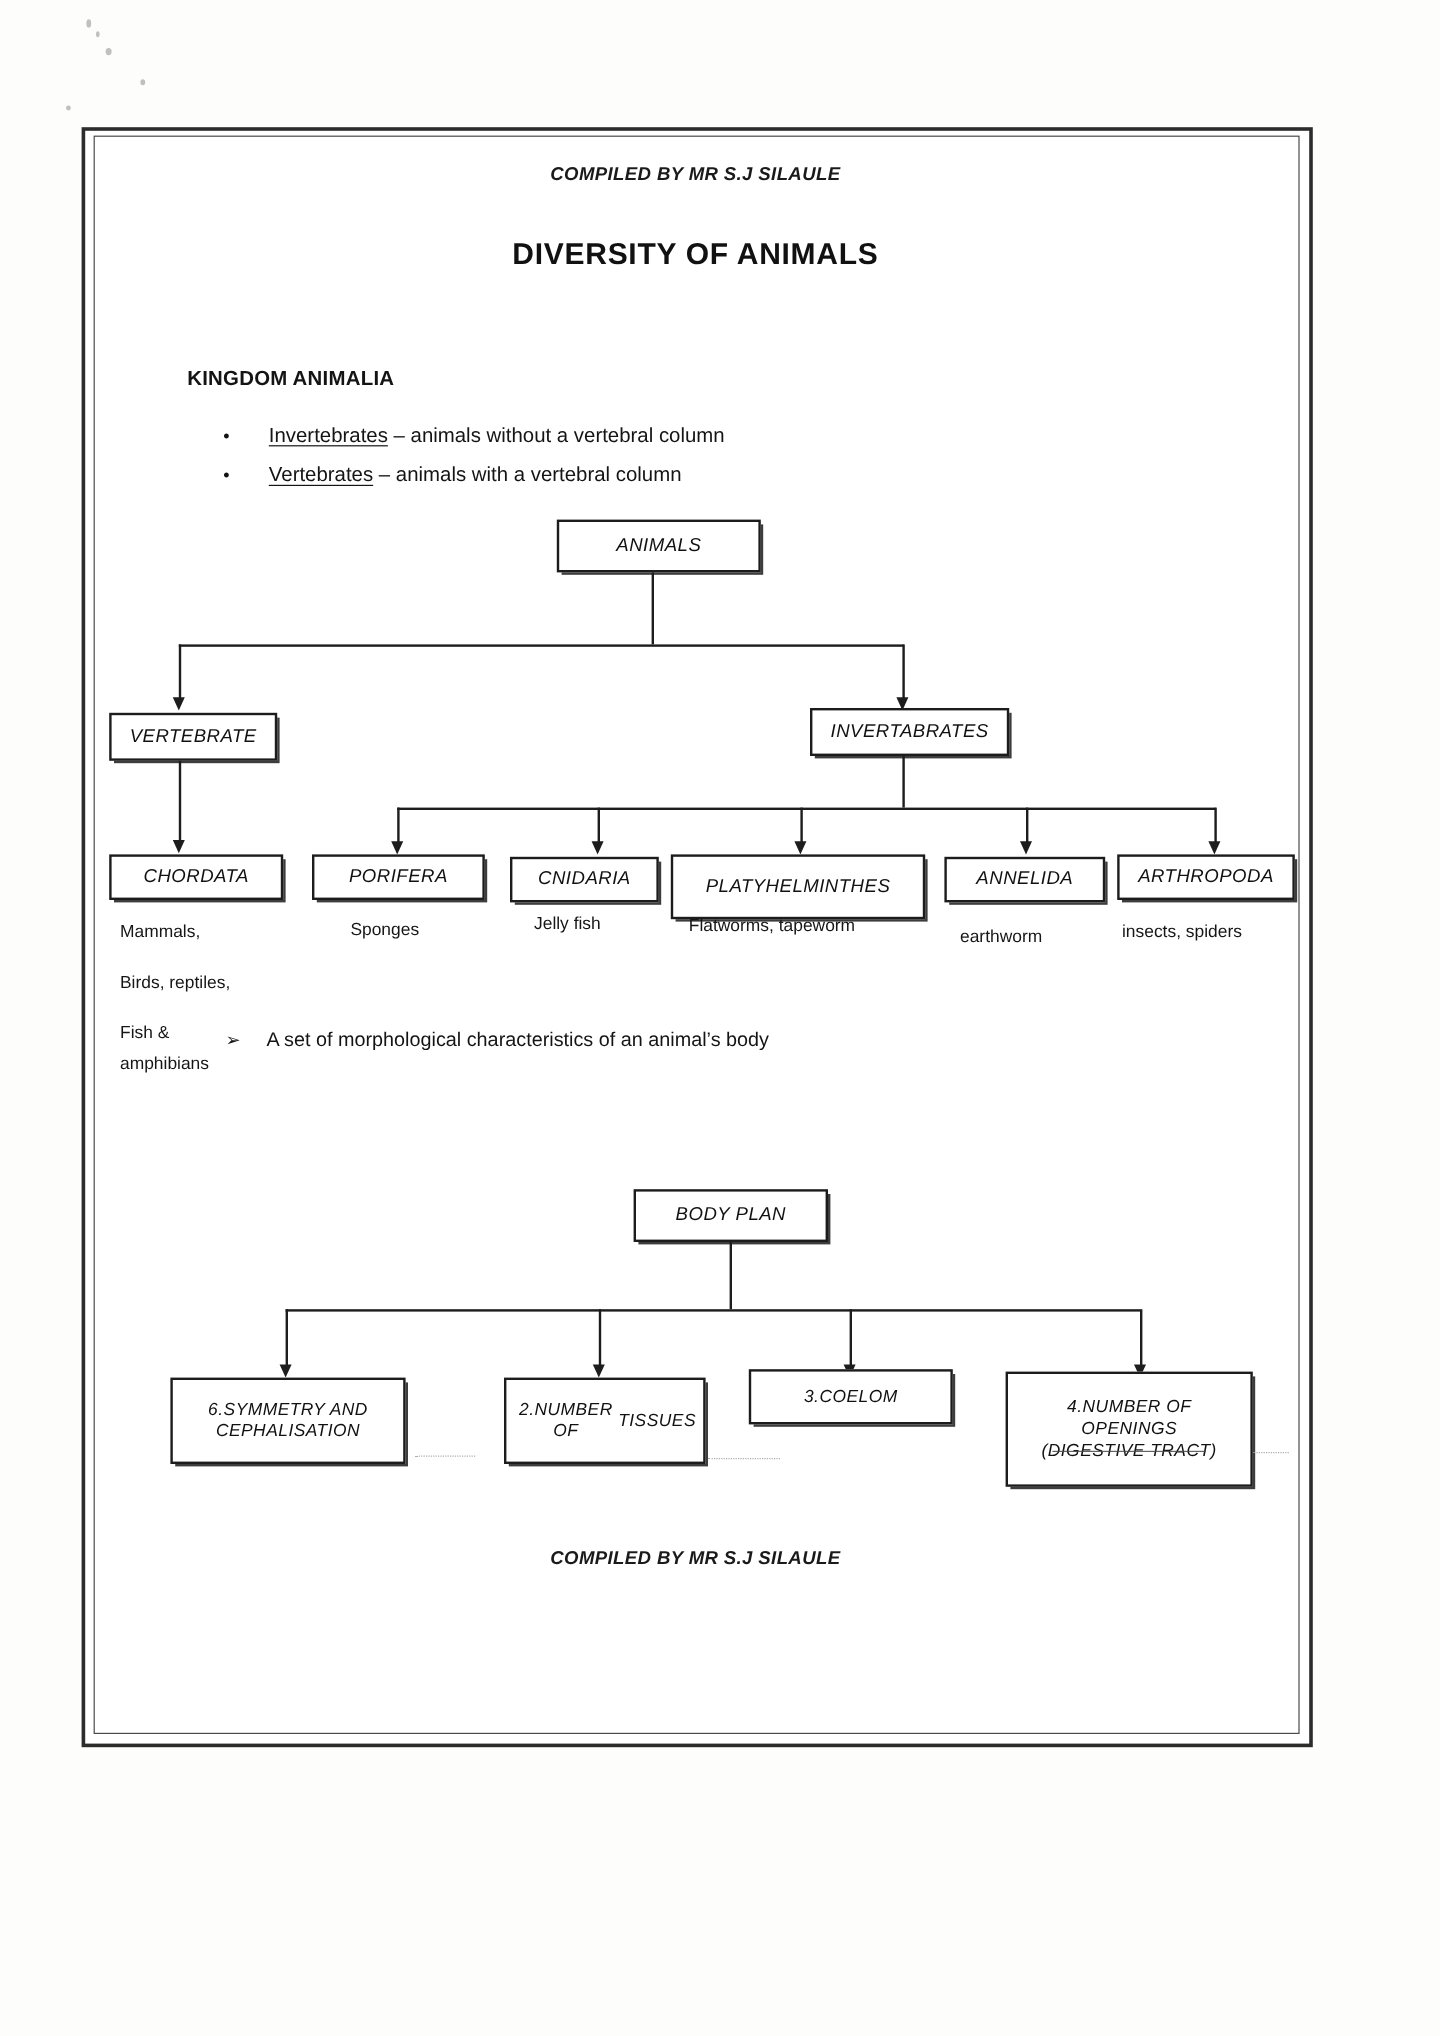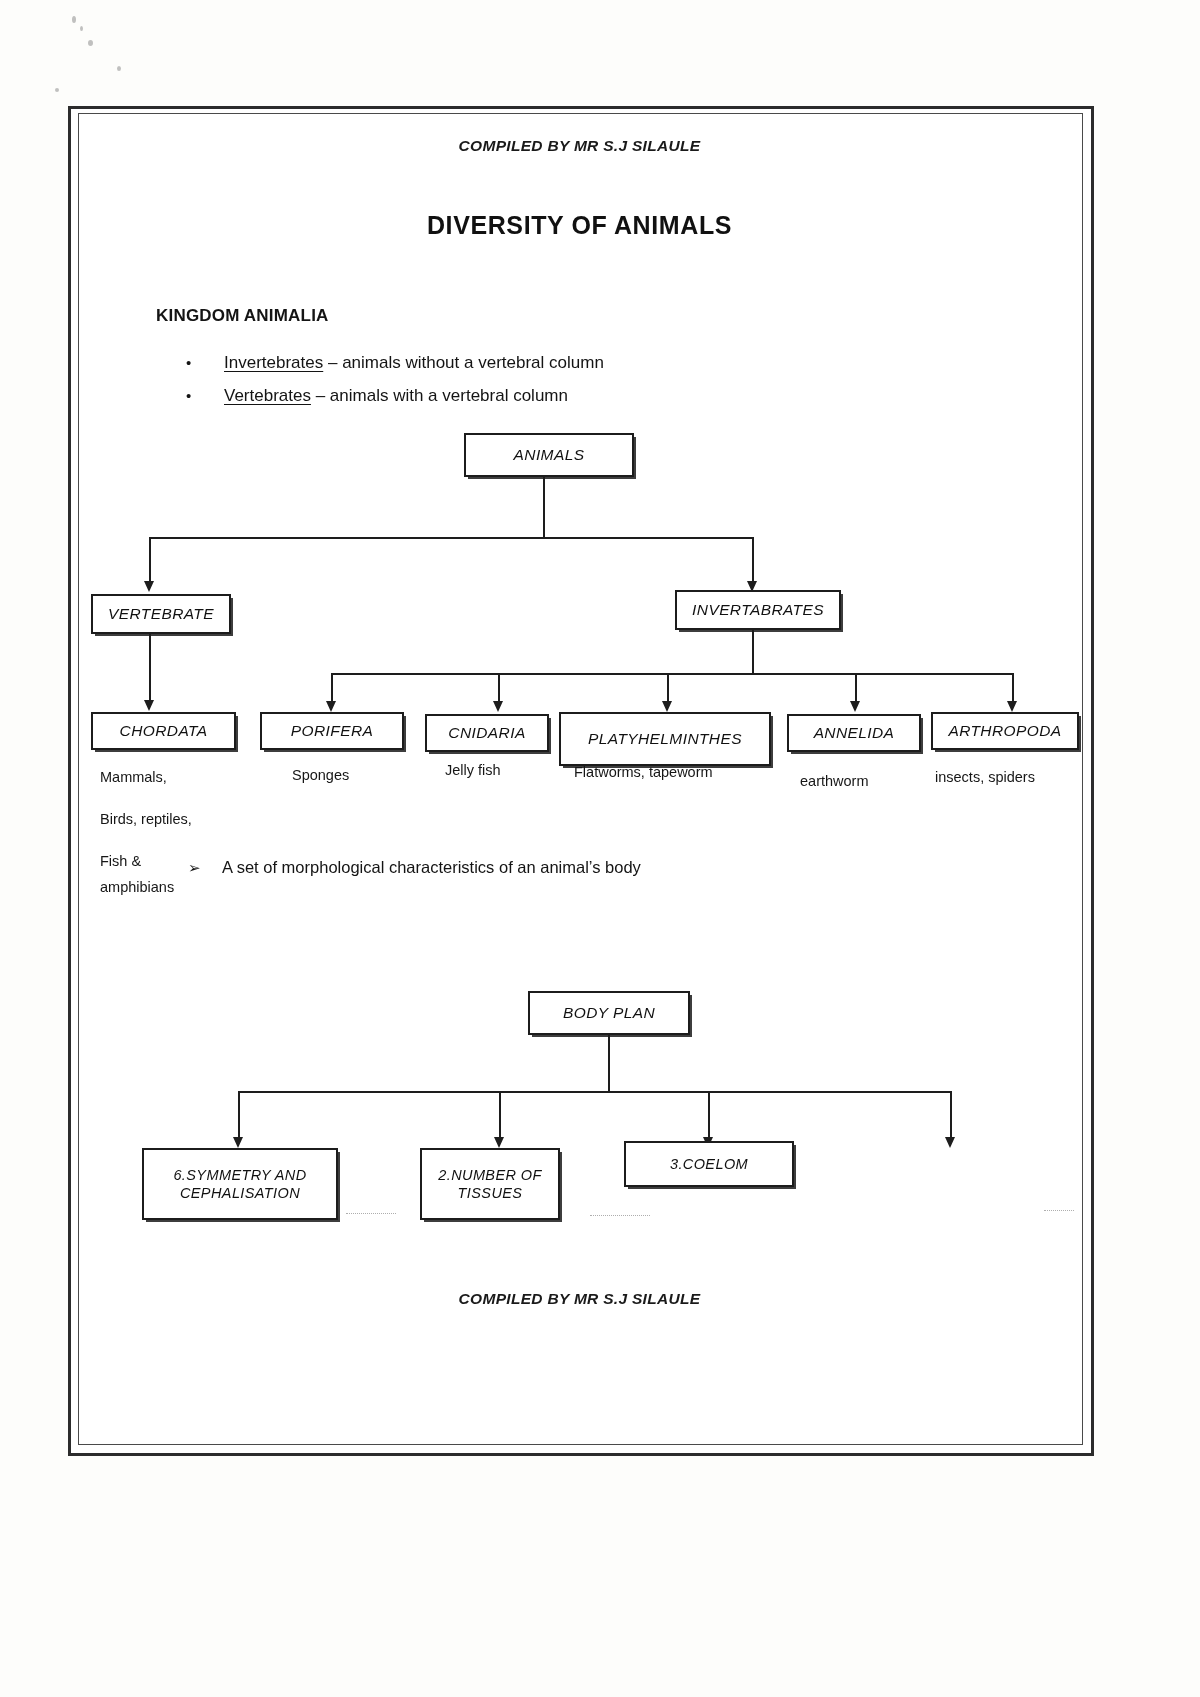--- a/index.html
+++ b/index.html
@@ -73,21 +73,20 @@
 
   .doc-title {
     position: absolute;
     width: 100%;
     top: 85px;
     text-align: center;
     font-weight: bold;
     font-size: 25px;
     letter-spacing: .6px;
     color: #111;
-    margin-top: 13px;
   }
 
   .section-heading {
     position: absolute;
     font-weight: bold;
     font-size: 17px;
     letter-spacing: .2px;
     color: #141414;
   }
   .kingdom-heading { left: 78px; top: 193px; }
@@ -320,29 +319,34 @@
     <div class="line-v" style="left:630px;top:978px;height:50px;"></div>
     <div class="arrow-head" style="left:625px;top:1024px;"></div>
     <div class="line-v" style="left:872px;top:978px;height:50px;"></div>
     <div class="arrow-head" style="left:867px;top:1024px;"></div>
 
     <div class="node small" style="left:64px;top:1035px;width:196px;height:72px;flex-direction:column;">
       <span>6.SYMMETRY AND</span>
       <span>CEPHALISATION</span>
     </div>
 
-    <div class="node small" style="left:342px;top:1035px;width:140px;height:72px;flex-direction:column;">
+    <div class="node small" style="left:342px;top:1035px;width:168px;height:72px;flex-direction:row;">
       <span>2.NUMBER OF</span>
       <span>TISSUES</span>
     </div>
 
     <div class="node small" style="left:546px;top:1028px;width:170px;height:46px;">
       <span>3.COELOM</span>
     </div>
 
+    <div class="node small" style="left:760px;top:1030px;width:206px;height:96px;flex-direction:column;">
+      <span>4.NUMBER OF</span>
+      <span>OPENINGS</span>
+      <span class="strikeish">(DIGESTIVE TRACT)</span>
+    </div>
 
     <div class="dotline" style="left:268px;top:1100px;width:50px;"></div>
     <div class="dotline" style="left:512px;top:1102px;width:60px;"></div>
     <div class="dotline" style="left:966px;top:1097px;width:30px;"></div>
 
     <div class="compiled-by compiled-bottom">COMPILED BY MR S.J SILAULE</div>
 
   </div>
 </div>
 

